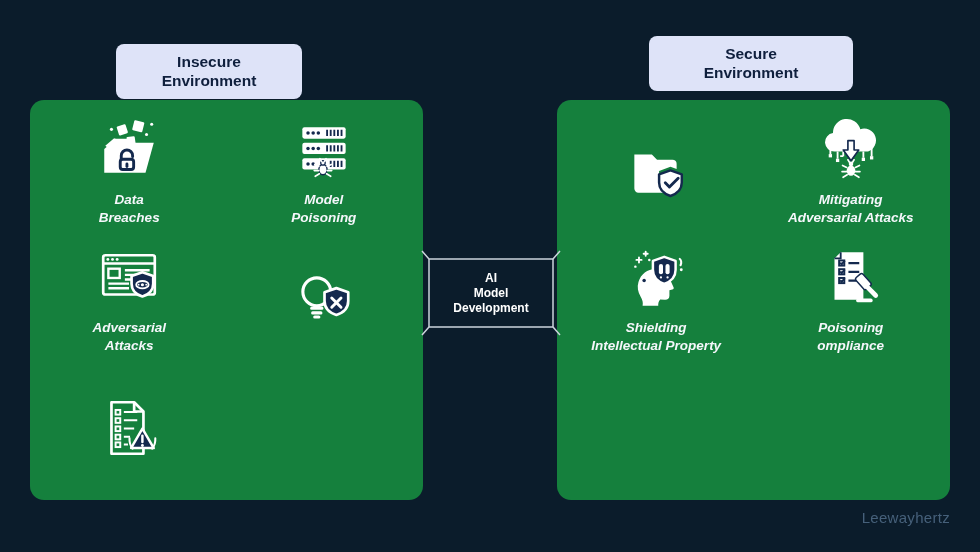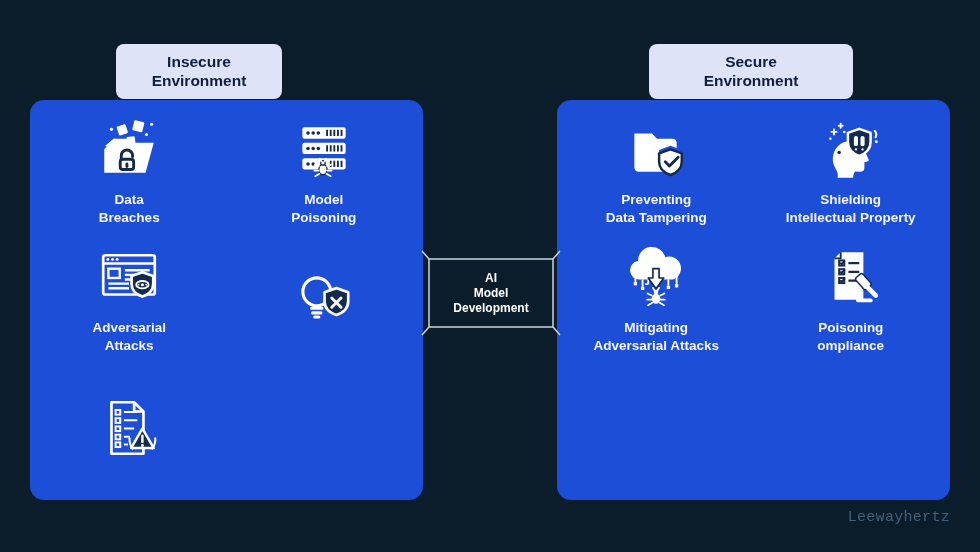--- a/index.html
+++ b/index.html
@@ -1,36 +1,36 @@
 <!DOCTYPE html>
 <html><head>
 <meta charset="utf-8">
 <style>
   html,body{margin:0;padding:0;background:#0b1c2b;}
   .stage{position:relative;width:980px;height:552px;background:#0b1c2b;overflow:hidden;
          font-family:"Liberation Sans",sans-serif;}
   .env-header{position:absolute;display:flex;align-items:center;justify-content:center;
     text-align:center;background:#dee3f8;color:#0f1f3d;font-weight:700;font-size:15.5px;
     line-height:1.22;border-radius:8px;white-space:pre-line;}
-  .env-header.left{left:116px;top:44px;width:166px;height:55px;}
-  .env-header.right{left:649px;top:44px;width:204px;height:55px;}
-  .panel{position:absolute;top:100px;width:393px;height:400px;background:#1d4ed8;
+  .env-header.left{left:116px;top:44px;width:186px;height:55px;}
+  .env-header.right{left:649px;top:36px;width:204px;height:55px;}
+  .panel{position:absolute;top:100px;width:393px;height:400px;background:#15803d;
     border-radius:14px;display:grid;grid-template-columns:1fr 1fr;grid-template-rows:1fr 1fr 1fr;
-    padding:8px 2px;box-sizing:border-box;}
+    padding:8px 2px;box-sizing:border-box;font-style:italic;}
   .panel.left{left:30px;}
   .panel.right{left:557px;}
   .item{display:flex;flex-direction:column;align-items:center;justify-content:center;gap:7px;}
   .item svg{width:66px;height:66px;display:block;}
   .label{color:#f5f7fb;font-size:13.5px;font-weight:600;line-height:1.3;text-align:center;
     white-space:pre-line;}
   .connector-svg{position:absolute;left:419px;top:246px;}
   .center-box{position:absolute;left:429px;top:259px;width:124px;height:68px;display:flex;
     align-items:center;justify-content:center;text-align:center;color:#ffffff;font-weight:700;
     font-size:12px;line-height:1.25;white-space:pre-line;}
-  .watermark{position:absolute;right:30px;top:509px;font-family:Liberation Mono, monospace;
+  .watermark{position:absolute;right:30px;top:509px;font-family:Liberation Sans, sans-serif;
     font-size:15px;color:#46607a;letter-spacing:.3px;}
 </style>
 </head>
 <body>
 
 <div class="stage">
 
   <div class="env-header left">Insecure
 Environment</div>
   <div class="env-header right">Secure
@@ -158,45 +158,20 @@
 
   <div class="panel right">
 
 
     <div class="item">
       <svg viewBox="0 0 64 64">
         <path d="M11 15 h17 l5 5 h15 a4 4 0 0 1 4 4 v5 l-6 -2 -11 4 v10 c0 4 2 7 5 9.5 v1.5 H15 a4 4 0 0 1 -4 -4 z" fill="#fff"></path>
         <path d="M46 30.5 l11 3.8 v8 c0 7.5 -4.8 11 -11 13 c-6.2 -2 -11 -5.5 -11 -13 v-8 z" fill="#fff" stroke="#14294e" stroke-width="2.4" stroke-linejoin="round"></path>
         <path d="M41 42.5 l4 4 l8.5 -8.5" stroke="#14294e" stroke-width="2.8" fill="none" stroke-linecap="round" stroke-linejoin="round"></path>
       </svg>
-      <div class="label">Preventing
-Data Tampering</div>
-    </div>
-
-    <div class="item">
-      <svg viewBox="0 0 64 64">
-        <path d="M19 58 c0.6 -3.5 0 -5.5 -2 -9 c-2.5 -4.5 -3.5 -9 -2 -14 c2.5 -8.5 10 -13.5 18.5 -12.5 c7 0.8 12 5.5 13 12 l2.5 5.5 c0.5 1 0 2 -1.2 2.2 l-2.8 0.6 v5.5 c0 2.5 -1.8 4 -4.5 3.8 l-4.5 -0.3 c-1.5 2 -2 3.8 -1.8 6.2 z" fill="#fff"></path>
-        <circle cx="20.5" cy="33.5" r="1.7" fill="#14294e"></circle>
-        <path d="M40 10.5 l11 4 v8.5 c0 8 -4.7 11.5 -11 13.8 c-6.3 -2.3 -11 -5.8 -11 -13.8 v-8.5 z" fill="#14294e" stroke="#fff" stroke-width="2.4" stroke-linejoin="round"></path>
-        <g fill="#fff">
-          <rect x="34.8" y="17.5" width="4" height="10" rx="2"></rect>
-          <rect x="41.2" y="17.5" width="4" height="10" rx="2"></rect>
-          <circle cx="36.8" cy="30.5" r="1.1"></circle>
-            <circle cx="43.2" cy="30.5" r="1.1"></circle>
-        </g>
-        <g stroke="#fff" stroke-width="1.8" stroke-linecap="round" fill="none">
-          <path d="M15.5 11 v5 M13 13.5 h5 M22 5.5 v4 M20 7.5 h4"></path>
-        </g>
-        <circle cx="25.5" cy="13.5" r="1.2" fill="#fff"></circle>
-          <circle cx="12" cy="20" r="1.2" fill="#fff"></circle>
-        <path d="M55 12.5 c1.6 1.6 1.8 4 0.8 6.2" stroke="#fff" stroke-width="2" fill="none" stroke-linecap="round"></path>
-        <circle cx="56.5" cy="23" r="1.4" fill="#fff"></circle>
-      </svg>
-      <div class="label">Shielding
-Intellectual Property</div>
     </div>
 
     <div class="item">
       <svg viewBox="0 0 64 64">
         <path d="M48.5 32.5 H16 a9 9 0 0 1 -1.5 -17.9 A13.5 13.5 0 0 1 41 10.8 A8.8 8.8 0 0 1 48.5 32.5 z" fill="#fff"></path>
         <g stroke="#fff" stroke-width="1.8" fill="none">
           <path d="M19 32.5 v7 M24.5 32.5 v4.5 M44 32.5 v6 M52 24 v13 M12 27 v8"></path>
           <path d="M24.5 37 h-3 M52 24 h-4"></path>
         </g>
         <g fill="#fff">
@@ -211,20 +186,43 @@
           <ellipse cx="32" cy="51" rx="4.2" ry="5" fill="#fff"></ellipse>
           <circle cx="32" cy="44.5" r="2.2" fill="#fff"></circle>
           <g stroke="#fff" stroke-width="1.6" stroke-linecap="round" fill="none">
             <path d="M27.8 48 l-4 -2 M27.8 52 h-4.5 M28.3 55 l-4 2.5 M36.2 48 l4 -2 M36.2 52 h4.5 M35.7 55 l4 2.5"></path>
             <path d="M30.5 43 l-1.5 -2.5 M33.5 43 l1.5 -2.5"></path>
           </g>
         </g>
       </svg>
       <div class="label">Mitigating
 Adversarial Attacks</div>
+    </div>
+
+    <div class="item">
+      <svg viewBox="0 0 64 64">
+        <path d="M19 58 c0.6 -3.5 0 -5.5 -2 -9 c-2.5 -4.5 -3.5 -9 -2 -14 c2.5 -8.5 10 -13.5 18.5 -12.5 c7 0.8 12 5.5 13 12 l2.5 5.5 c0.5 1 0 2 -1.2 2.2 l-2.8 0.6 v5.5 c0 2.5 -1.8 4 -4.5 3.8 l-4.5 -0.3 c-1.5 2 -2 3.8 -1.8 6.2 z" fill="#fff"></path>
+        <circle cx="20.5" cy="33.5" r="1.7" fill="#14294e"></circle>
+        <path d="M40 10.5 l11 4 v8.5 c0 8 -4.7 11.5 -11 13.8 c-6.3 -2.3 -11 -5.8 -11 -13.8 v-8.5 z" fill="#14294e" stroke="#fff" stroke-width="2.4" stroke-linejoin="round"></path>
+        <g fill="#fff">
+          <rect x="34.8" y="17.5" width="4" height="10" rx="2"></rect>
+          <rect x="41.2" y="17.5" width="4" height="10" rx="2"></rect>
+          <circle cx="36.8" cy="30.5" r="1.1"></circle>
+            <circle cx="43.2" cy="30.5" r="1.1"></circle>
+        </g>
+        <g stroke="#fff" stroke-width="1.8" stroke-linecap="round" fill="none">
+          <path d="M15.5 11 v5 M13 13.5 h5 M22 5.5 v4 M20 7.5 h4"></path>
+        </g>
+        <circle cx="25.5" cy="13.5" r="1.2" fill="#fff"></circle>
+          <circle cx="12" cy="20" r="1.2" fill="#fff"></circle>
+        <path d="M55 12.5 c1.6 1.6 1.8 4 0.8 6.2" stroke="#fff" stroke-width="2" fill="none" stroke-linecap="round"></path>
+        <circle cx="56.5" cy="23" r="1.4" fill="#fff"></circle>
+      </svg>
+      <div class="label">Shielding
+Intellectual Property</div>
     </div>
 
     <div class="item">
       <svg viewBox="0 0 64 64">
         <path d="M22 6 h22 v46 H16 V12 z" fill="#fff"></path>
         <path d="M22 6 v6 h-6" stroke="#14294e" stroke-width="1.8" fill="none"></path>
         <g stroke="#14294e" stroke-width="1.9" fill="none">
           <rect x="20.5" y="14" width="5" height="5"></rect>
           <path d="M21.5 16.2 l1.5 1.5 3 -3.5"></path>
           <rect x="20.5" y="22.5" width="5" height="5"></rect>

